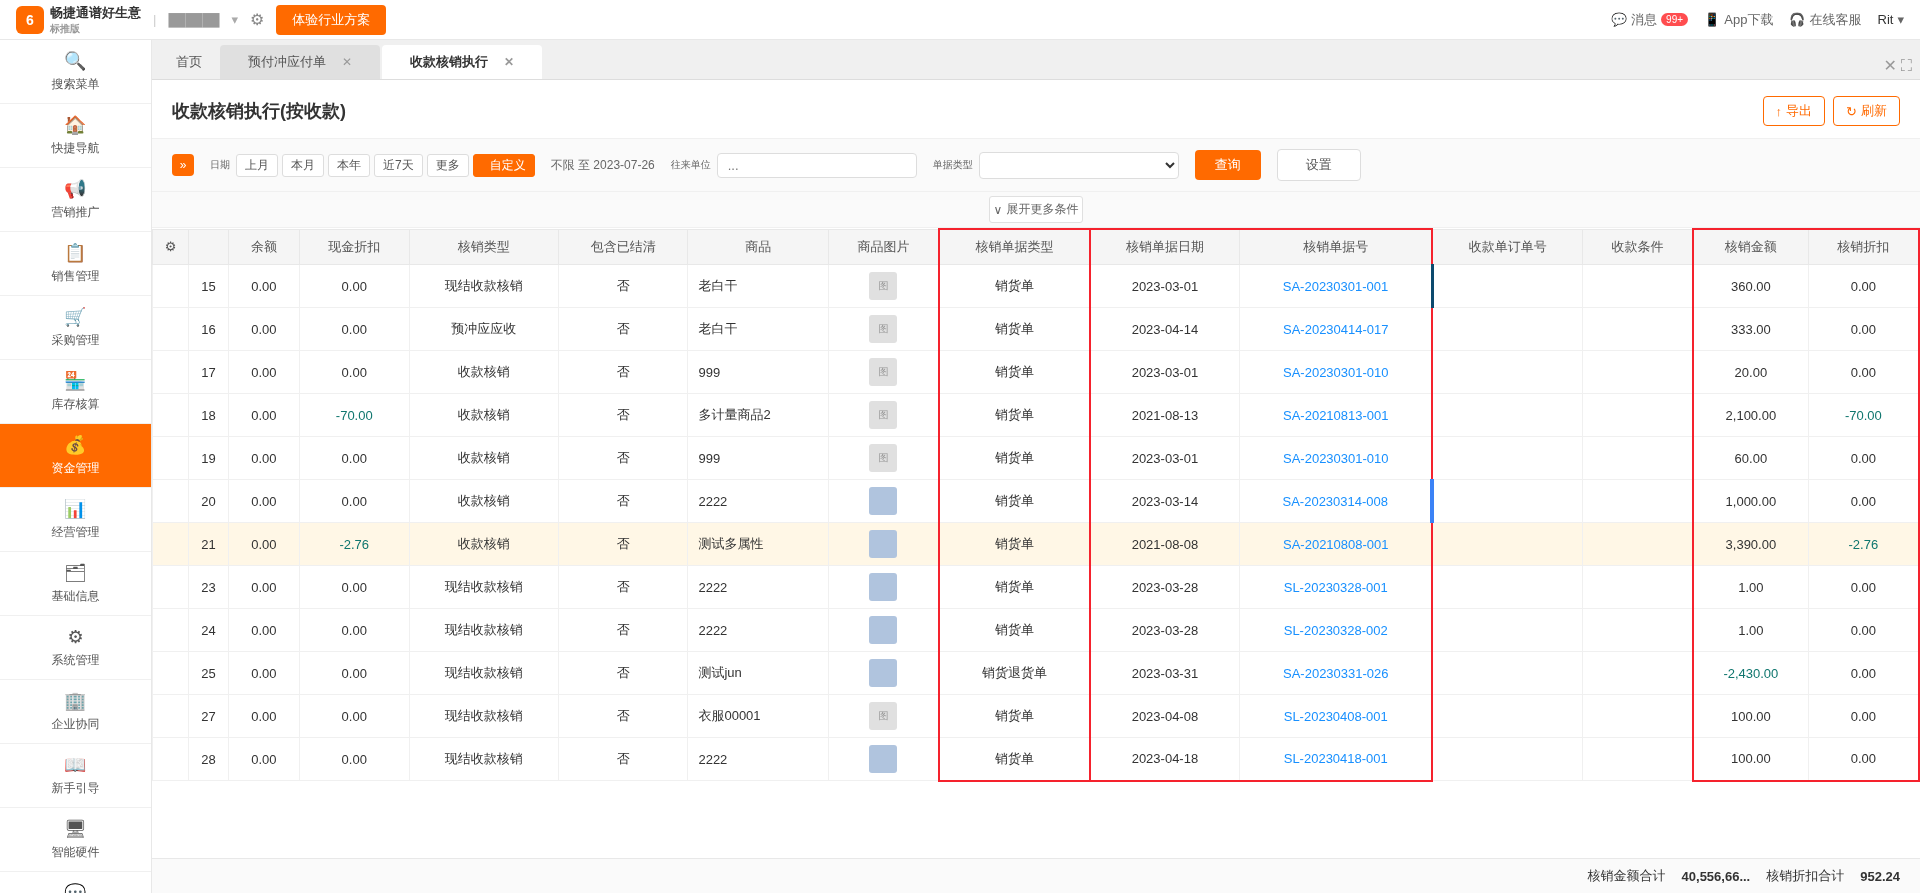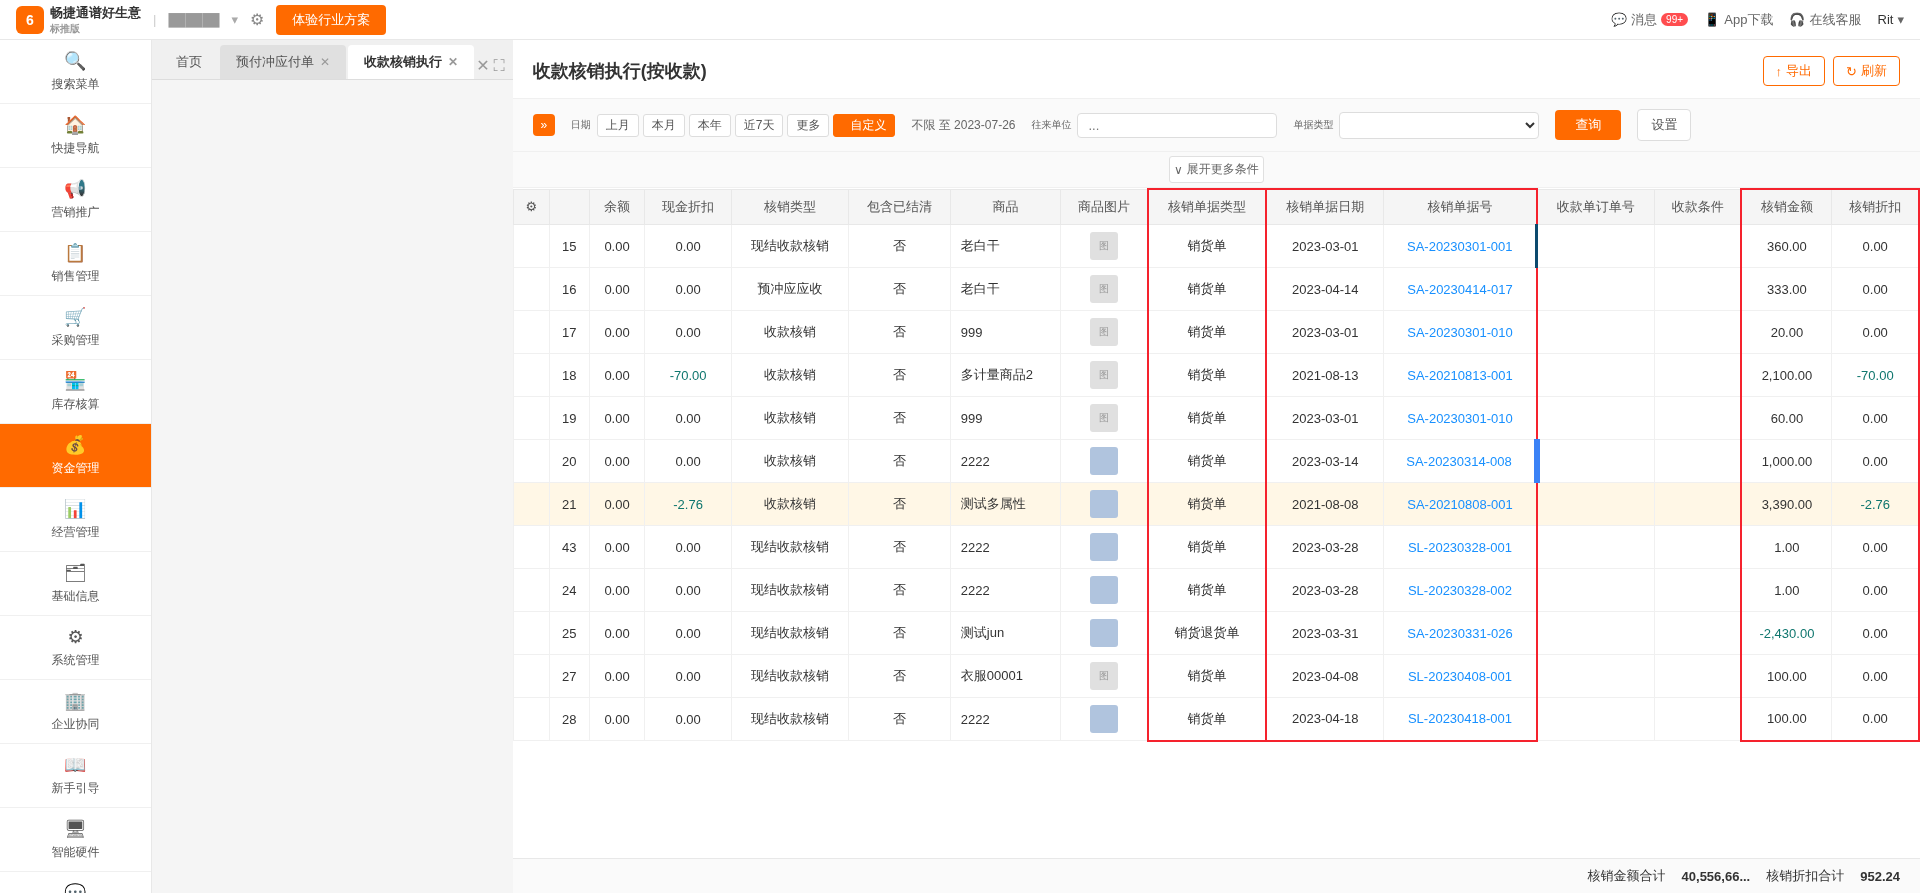--- a/index.html
+++ b/index.html
@@ -15,25 +15,25 @@
     .badge { background: #ff4d4f; color: white; border-radius: 10px; padding: 1px 5px; font-size: 10px; }
 
     
     .layout { display: flex; height: calc(893px - 40px); }
     .sidebar { width: 152px; background: #fff; border-right: 1px solid #e8e8e8; display: flex; flex-direction: column; overflow-y: auto; }
     .sidebar-item { display: flex; flex-direction: column; align-items: center; padding: 10px 8px; cursor: pointer; color: #555; font-size: 12px; gap: 4px; border-bottom: 1px solid #f0f0f0; }
     .sidebar-item.active { background: #ff6a00; color: white; }
     .sidebar-icon { font-size: 18px; }
 
     
-    .main-content { flex: 1; display: flex; flex-direction: row; overflow: hidden; }
+    .main-content { flex: 1; display: flex; flex-direction: column; overflow: hidden; }
 
     
     .tab-bar { height: 40px; background: #f0f0f0; display: flex; align-items: flex-end; padding: 0 8px; border-bottom: 1px solid #ddd; gap: 2px; }
-    .tab { padding: 8px 16px; background: #e0e0e0; border-radius: 4px 4px 0 0; cursor: pointer; font-size: 13px; color: #555; display: flex; align-items: center; gap: 6px; margin-top: 8px; }
+    .tab { padding: 8px 28px; background: #e0e0e0; border-radius: 4px 4px 0 0; cursor: pointer; font-size: 13px; color: #555; display: flex; align-items: center; gap: 16px; margin-top: 8px; }
     .tab.active { background: #fff; color: #333; font-weight: 700; }
     .tab-close { color: #999; font-size: 12px; cursor: pointer; }
     .tab-home { padding: 8px 16px; background: transparent; color: #555; cursor: pointer; font-size: 13px; }
     .tab-bar-actions { margin-left: auto; display: flex; align-items: center; gap: 4px; color: #999; font-size: 16px; padding-bottom: 4px; }
 
     
     .page-content { flex: 1; background: #fff; overflow: hidden; display: flex; flex-direction: column; }
 
     
     .page-header { padding: 16px 20px 12px; display: flex; align-items: center; justify-content: space-between; border-bottom: 1px solid #f0f0f0; }
@@ -46,21 +46,21 @@
     .filter-bar { padding: 10px 20px; background: #fafafa; border-bottom: 1px solid #f0f0f0; display: flex; align-items: center; gap: 16px; flex-wrap: wrap; }
     .filter-expand-btn { width: 22px; height: 22px; background: #ff6a00; color: white; border: none; border-radius: 4px; cursor: pointer; display: flex; align-items: center; justify-content: center; font-size: 12px; }
     .filter-group { display: flex; align-items: center; gap: 6px; }
     .filter-label { color: #666; font-size: 10px; }
     .date-btns { display: flex; gap: 4px; }
     .date-btn { padding: 2px 8px; border: 1px solid #ddd; border-radius: 3px; cursor: pointer; font-size: 12px; color: #555; background: white; }
     .date-btn.custom { background: #ff6a00; color: white; border-color: #ff6a00; padding-left: 16px; }
     .filter-input { border: 1px solid #ddd; border-radius: 4px; padding: 4px 10px; font-size: 13px; color: #333; width: 200px; background: white; }
     .filter-select { border: 1px solid #ddd; border-radius: 4px; padding: 4px 10px; font-size: 13px; color: #333; width: 200px; background: white; }
     .btn-query { background: #ff6a00; color: white; border: none; padding: 6px 20px; border-radius: 4px; cursor: pointer; font-size: 13px; }
-    .btn-settings { background: white; color: #555; border: 1px solid #ddd; padding: 6px 13px; border-radius: 4px; cursor: pointer; font-size: 13px; }
+    .btn-settings { background: white; color: #555; border: 1px solid #ddd; padding: 6px 28px; border-radius: 4px; cursor: pointer; font-size: 13px; }
     .expand-more { display: flex; align-items: center; justify-content: center; padding: 4px; cursor: pointer; color: #666; font-size: 12px; gap: 4px; border: 1px solid #e0e0e0; border-radius: 3px; background: white; }
 
     
     .table-container { flex: 1; overflow: auto; padding: 0; position: relative; }
     table { width: 100%; border-collapse: collapse; font-size: 13px; }
     thead tr { background: #f5f5f5; position: sticky; top: 0; z-index: 10; }
     thead th { padding: 8px 10px; text-align: center; border: 1px solid #e8e8e8; color: #555; font-weight: 500; white-space: nowrap; background: #f5f5f5; }
     tbody tr { border-bottom: 1px solid #f0f0f0; }
     tbody tr.highlighted { background: #fff7e6; }
     tbody td { padding: 7px 10px; text-align: center; border: 1px solid #f0f0f0; color: #333; white-space: nowrap; }
@@ -381,21 +381,21 @@
       <td>0.00</td>
       <td class="">0.00</td>
       <td>收款核销</td>
       <td>否</td>
       <td class="text-left">2222</td>
       <td>
                   <div style="width:28px;height:28px;background:#b0c4de;border-radius:3px;margin:auto;"></div>
                 </td>
       <td style="border-left:2px solid #f5222d;border-right:2px solid #f5222d;">销货单</td>
       <td style="border-left:2px solid #f5222d;">2023-03-14</td>
-      <td class="link" style="border-right:6px solid #3b82f6;margin-left:28px;">SA-20230314-008</td>
+      <td class="link" style="border-right:4px solid #3b82f6;margin-left:28px;">SA-20230314-008</td>
       <td></td>
       <td></td>
       <td class="" style="border-left:2px solid #f5222d;">1,000.00</td>
       <td class="" style="border-right:2px solid #f5222d;">0.00</td>
     </tr>
               <tr class="highlighted">
       <td style="width:36px;"></td>
       <td>21</td>
       <td>0.00</td>
       <td class="red">-2.76</td>
@@ -408,21 +408,21 @@
       <td style="border-left:2px solid #f5222d;border-right:2px solid #f5222d;">销货单</td>
       <td style="border-left:2px solid #f5222d;">2021-08-08</td>
       <td class="link" style="border-right:2px solid #f5222d;">SA-20210808-001</td>
       <td></td>
       <td></td>
       <td class="" style="border-left:2px solid #f5222d;">3,390.00</td>
       <td class="red" style="border-right:2px solid #f5222d;">-2.76</td>
     </tr>
               <tr>
       <td style="width:36px;"></td>
-      <td>43</td>
+      <td>23</td>
       <td>0.00</td>
       <td class="">0.00</td>
       <td>现结收款核销</td>
       <td>否</td>
       <td class="text-left">2222</td>
       <td>
                   <div style="width:28px;height:28px;background:#b0c4de;border-radius:3px;margin:auto;"></div>
                 </td>
       <td style="border-left:2px solid #f5222d;border-right:2px solid #f5222d;">销货单</td>
       <td style="border-left:2px solid #f5222d;">2023-03-28</td>

